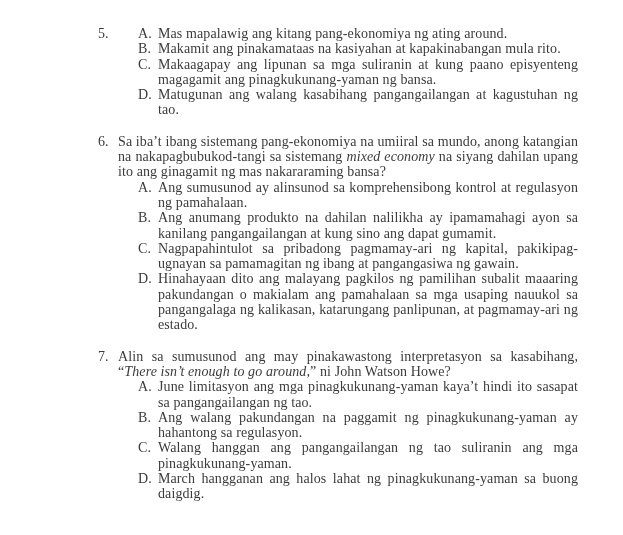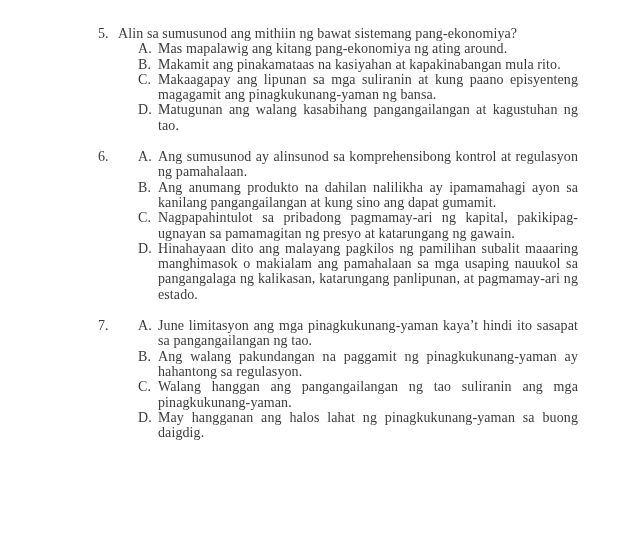--- a/index.html
+++ b/index.html
@@ -56,21 +56,20 @@
   }
 </style>
 </head>
 <body>
 
 <main class="page">
   <div id="questions-container">
       <div class="question">
         <div class="q-num">5.</div>
         <div class="q-body">
-          <div class="q-stem"><span>Alin sa sumusunod ang mithiin ng bawat sistemang pang-ekonomiya?</span></div>
           <div class="options">
             <div class="option">
               <span class="opt-letter">A.</span>
               <span class="opt-text">Mas mapalawig ang kitang pang-ekonomiya ng ating around.</span>
             </div>
             <div class="option">
               <span class="opt-letter">B.</span>
               <span class="opt-text">Makamit ang pinakamataas na kasiyahan at kapakinabangan mula rito.</span>
             </div>
             <div class="option">
@@ -80,57 +79,59 @@
             <div class="option">
               <span class="opt-letter">D.</span>
               <span class="opt-text">Matugunan ang walang kasabihang pangangailangan at kagustuhan ng tao.</span>
             </div>
           </div>
         </div>
       </div>
       <div class="question">
         <div class="q-num">6.</div>
         <div class="q-body">
+          <div class="q-stem"><span>Sa iba’t ibang sistemang pang-ekonomiya na umiiral sa mundo, anong katangian na nakapagbubukod-tangi sa sistemang </span><span class="italic">mixed economy</span><span> na siyang dahilan upang ito ang ginagamit ng mas nakararaming bansa?</span></div>
           <div class="options">
             <div class="option">
               <span class="opt-letter">A.</span>
               <span class="opt-text">Ang sumusunod ay alinsunod sa komprehensibong kontrol at regulasyon ng pamahalaan.</span>
             </div>
             <div class="option">
               <span class="opt-letter">B.</span>
               <span class="opt-text">Ang anumang produkto na dahilan nalilikha ay ipamamahagi ayon sa kanilang pangangailangan at kung sino ang dapat gumamit.</span>
             </div>
             <div class="option">
               <span class="opt-letter">C.</span>
-              <span class="opt-text">Nagpapahintulot sa pribadong pagmamay-ari ng kapital, pakikipag-ugnayan sa pamamagitan ng presyo at katarungang ng gawain.</span>
+              <span class="opt-text">Nagpapahintulot sa pribadong pagmamay-ari ng kapital, pakikipag-ugnayan sa pamamagitan ng ibang at pangangasiwa ng gawain.</span>
             </div>
             <div class="option">
               <span class="opt-letter">D.</span>
-              <span class="opt-text">Hinahayaan dito ang malayang pagkilos ng pamilihan subalit maaaring manghimasok o makialam ang pamahalaan sa mga usaping nauukol sa pangangalaga ng kalikasan, katarungang panlipunan, at pagmamay-ari ng estado.</span>
+              <span class="opt-text">Hinahayaan dito ang malayang pagkilos ng pamilihan subalit maaaring pakundangan o makialam ang pamahalaan sa mga usaping nauukol sa pangangalaga ng kalikasan, katarungang panlipunan, at pagmamay-ari ng estado.</span>
             </div>
           </div>
         </div>
       </div>
       <div class="question">
         <div class="q-num">7.</div>
         <div class="q-body">
+          <div class="q-stem"><span>Alin sa sumusunod ang may pinakawastong interpretasyon sa kasabihang, “</span><span class="italic">There isn’t enough to go around,</span><span>” ni John Watson Howe?</span></div>
           <div class="options">
             <div class="option">
               <span class="opt-letter">A.</span>
               <span class="opt-text">June limitasyon ang mga pinagkukunang-yaman kaya’t hindi ito sasapat sa pangangailangan ng tao.</span>
             </div>
             <div class="option">
               <span class="opt-letter">B.</span>
               <span class="opt-text">Ang walang pakundangan na paggamit ng pinagkukunang-yaman ay hahantong sa regulasyon.</span>
             </div>
             <div class="option">
               <span class="opt-letter">C.</span>
               <span class="opt-text">Walang hanggan ang pangangailangan ng tao suliranin ang mga pinagkukunang-yaman.</span>
             </div>
             <div class="option">
               <span class="opt-letter">D.</span>
-              <span class="opt-text">May hangganan ang halos lahat ng pinagkukunang-yaman sa buong daigdig.</span>
+              <span class="opt-text">March hangganan ang halos lahat ng pinagkukunang-yaman sa buong daigdig.</span>
             </div>
           </div>
         </div>
       </div>
     </div>
 </main>
 
 </body></html>

